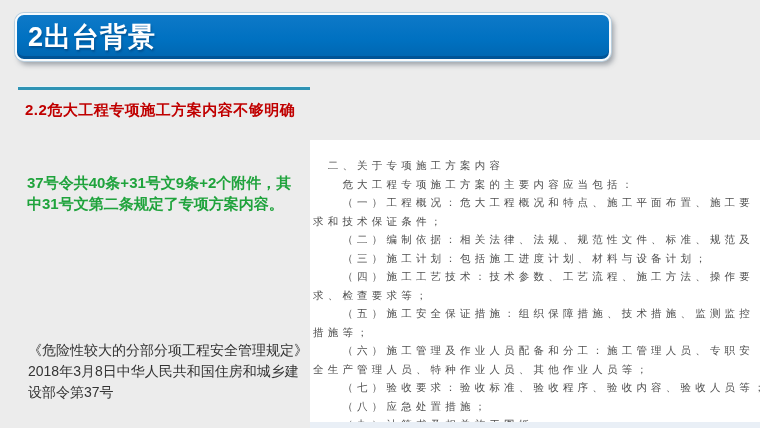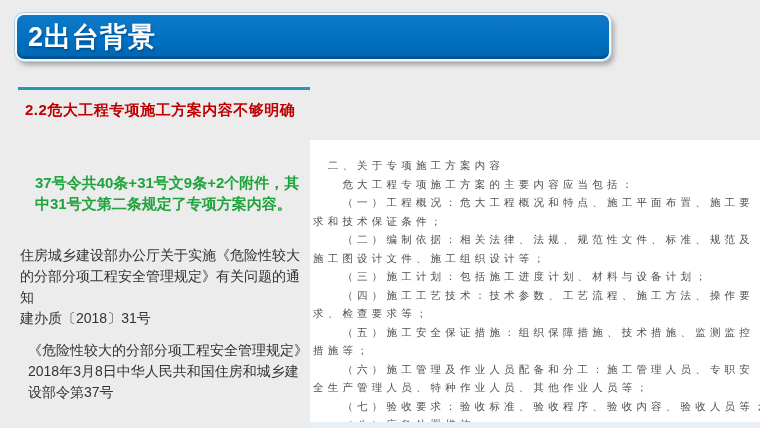--- a/index.html
+++ b/index.html
@@ -54,21 +54,21 @@
     letter-spacing:0.5px;
     white-space:nowrap;
   }
   
   .txt-block{
     position:absolute;
     white-space:pre-line;
     margin:0;
   }
   .highlight-green{
-    left:35px;top:172px;
+    left:27px;top:172px;
     width:300px;
     color:#1fa33c;
     font-size:15px;
     font-weight:bold;
     line-height:21px;
   }
   .dark-block{
     color:#333333;
     font-size:14px;
     line-height:21px;
@@ -106,36 +106,31 @@
     <span class="banner-text">2出台背景</span>
   </div>
 
   <div class="accent-line"></div>
 
   <h2 class="heading">2.2危大工程专项施工方案内容不够明确</h2>
 
   <p class="txt-block highlight-green">37号令共40条+31号文9条+2个附件，其
 中31号文第二条规定了专项方案内容。</p>
 
-  <p class="txt-block dark-block notice-block">住房城乡建设部办公厅关于实施《危险性较大
-的分部分项工程安全管理规定》有关问题的通
-知
-建办质〔2018〕31号</p>
 
   <p class="txt-block dark-block regulation-block">《危险性较大的分部分项工程安全管理规定》
 2018年3月8日中华人民共和国住房和城乡建
 设部令第37号</p>
 
   <div class="doc-panel">
     <div class="doc-line">　二、关于专项施工方案内容</div>
     <div class="doc-line">　　危大工程专项施工方案的主要内容应当包括：</div>
     <div class="doc-line">　　（一）工程概况：危大工程概况和特点、施工平面布置、施工要</div>
     <div class="doc-line">求和技术保证条件；</div>
     <div class="doc-line">　　（二）编制依据：相关法律、法规、规范性文件、标准、规范及</div>
-    <div class="doc-line">施工图设计文件、施工组织设计等；</div>
     <div class="doc-line">　　（三）施工计划：包括施工进度计划、材料与设备计划；</div>
     <div class="doc-line">　　（四）施工工艺技术：技术参数、工艺流程、施工方法、操作要</div>
     <div class="doc-line">求、检查要求等；</div>
     <div class="doc-line">　　（五）施工安全保证措施：组织保障措施、技术措施、监测监控</div>
     <div class="doc-line">措施等；</div>
     <div class="doc-line">　　（六）施工管理及作业人员配备和分工：施工管理人员、专职安</div>
     <div class="doc-line">全生产管理人员、特种作业人员、其他作业人员等；</div>
     <div class="doc-line">　　（七）验收要求：验收标准、验收程序、验收内容、验收人员等；</div>
     <div class="doc-line">　　（八）应急处置措施；</div>
     <div class="doc-line">　　（九）计算书及相关施工图纸。</div>

